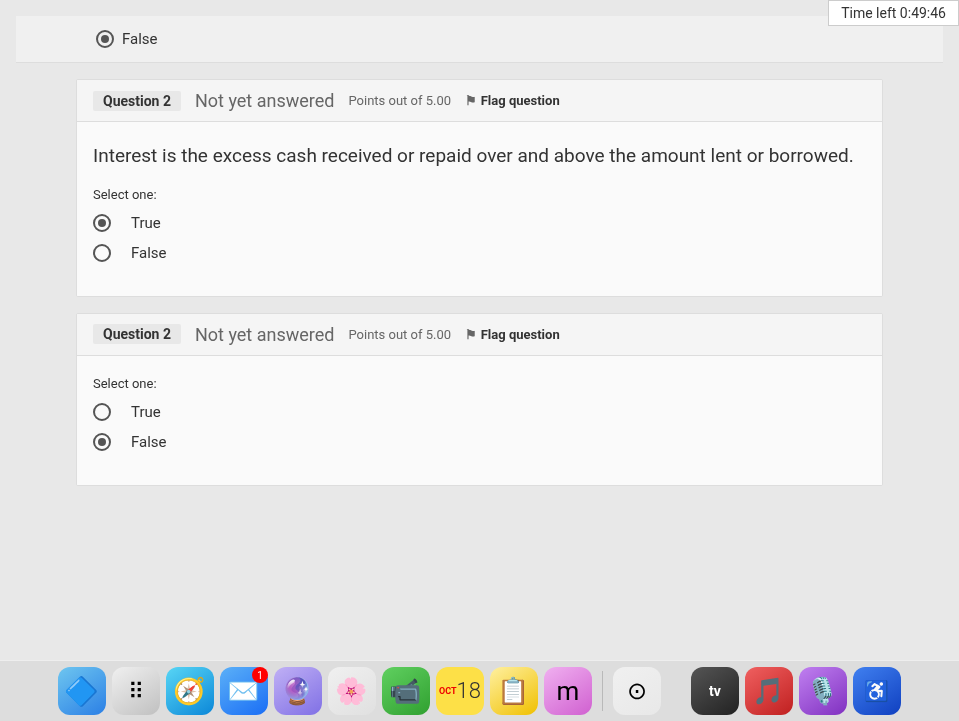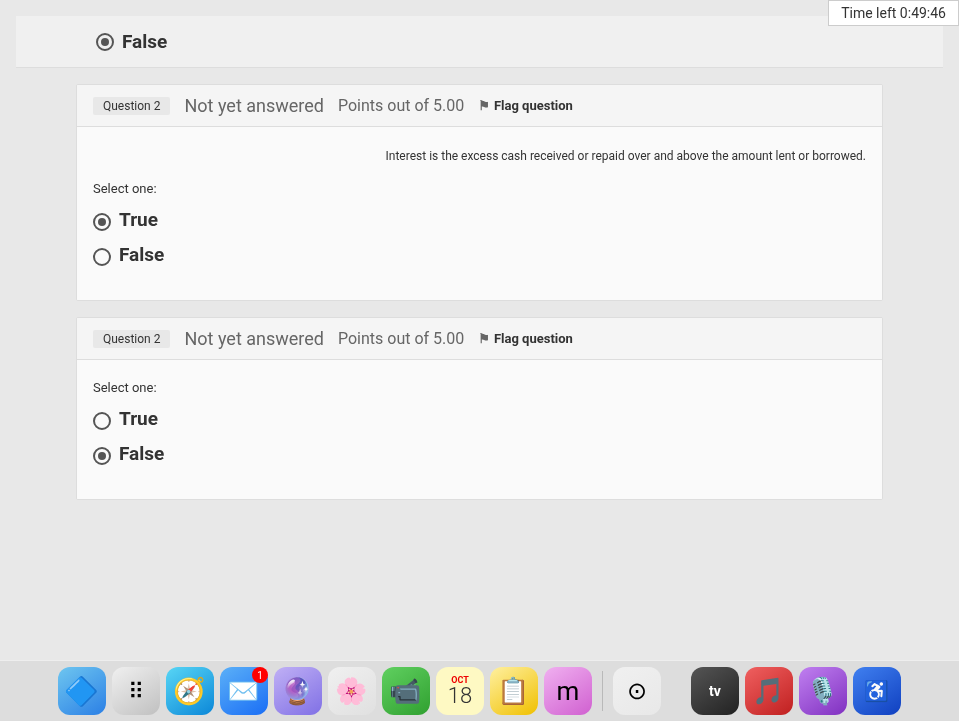--- a/index.html
+++ b/index.html
@@ -65,23 +65,22 @@
       height: 18px;
       border-radius: 50%;
       border: 2px solid #555;
       display: inline-flex;
       align-items: center;
       justify-content: center;
       flex-shrink: 0;
     }
 
     .option-label {
-      font-size: 19px;
-      color: #333;
-      font-weight: bold;
+      font-size: 15px;
+      color: #333;
     }
 
     
     .question-card {
       background: white;
       margin: 16px 60px;
       border-radius: 2px;
       border: 1px solid #ddd;
       overflow: hidden;
     }
@@ -89,35 +88,35 @@
     .question-header {
       background: #f5f5f5;
       padding: 10px 16px;
       display: flex;
       align-items: center;
       gap: 14px;
       border-bottom: 1px solid #ddd;
     }
 
     .question-number {
-      font-weight: normal;
-      font-size: 12px;
+      font-weight: bold;
+      font-size: 14px;
       color: #333;
       background: #e8e8e8;
       padding: 2px 10px;
       border-radius: 2px;
     }
 
     .not-answered {
       font-size: 18px;
       color: #666;
     }
 
     .points {
-      font-size: 16px;
+      font-size: 13px;
       color: #666;
     }
 
     .flag-question {
       font-size: 13px;
       color: #333;
       font-weight: bold;
       display: flex;
       align-items: center;
       gap: 4px;
@@ -128,37 +127,36 @@
       font-size: 13px;
       color: #666;
     }
 
     .question-body {
       padding: 20px 16px 24px 16px;
       background: #fafafa;
     }
 
     .question-text {
-      font-size: 12px;
+      font-size: 19px;
       color: #333;
       line-height: 1.5;
       margin-bottom: 16px;
-      text-align: right;
     }
 
     .select-one-label {
       font-size: 13px;
       color: #333;
       margin-bottom: 10px;
     }
 
     .option-row {
       display: flex;
       align-items: flex-end;
-      gap: 8px;
+      gap: 20px;
       margin-bottom: 8px;
       padding: 2px 0;
     }
 
     
     .taskbar {
       position: absolute;
       bottom: 0;
       left: 0;
       width: 959px;
@@ -209,23 +207,23 @@
       width: 16px;
       height: 16px;
       font-size: 10px;
       display: flex;
       align-items: center;
       justify-content: center;
     }
 
     .dock-date {
       display: flex;
-      flex-direction: column;
-      align-items: center;
-      background: #fef9c3;
+      flex-direction: row;
+      align-items: center;
+      background: #fde047;
       border-radius: 12px;
       width: 48px;
       height: 48px;
       justify-content: center;
       font-size: 10px;
     }
 
     .dock-date .month {
       font-size: 9px;
       color: #e00;

